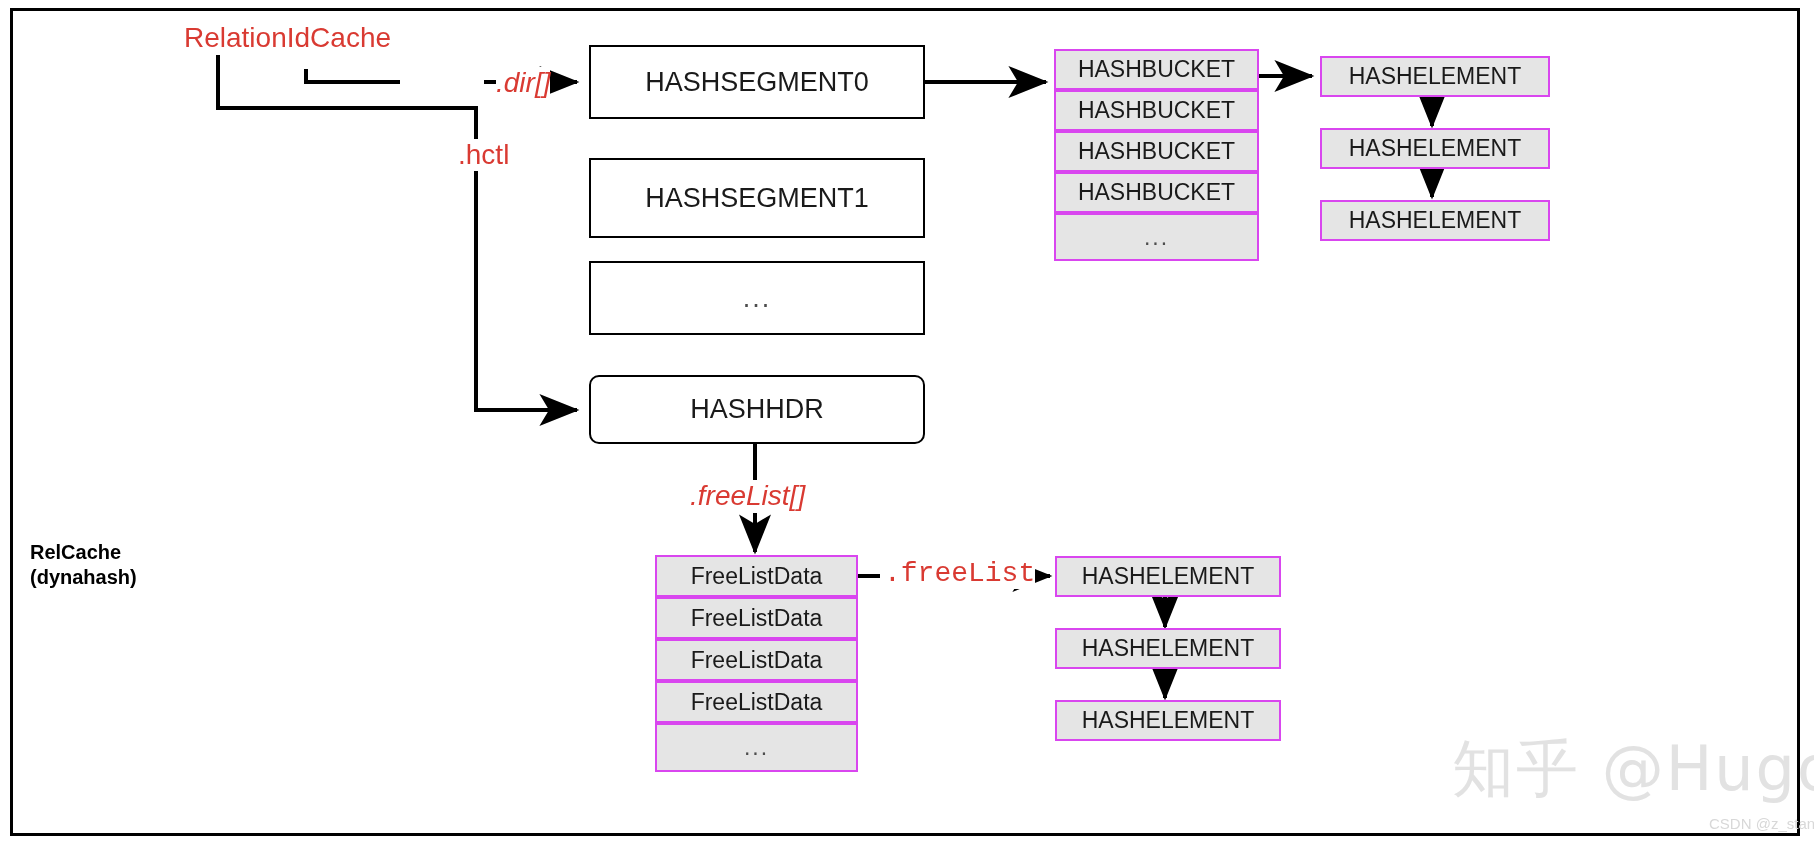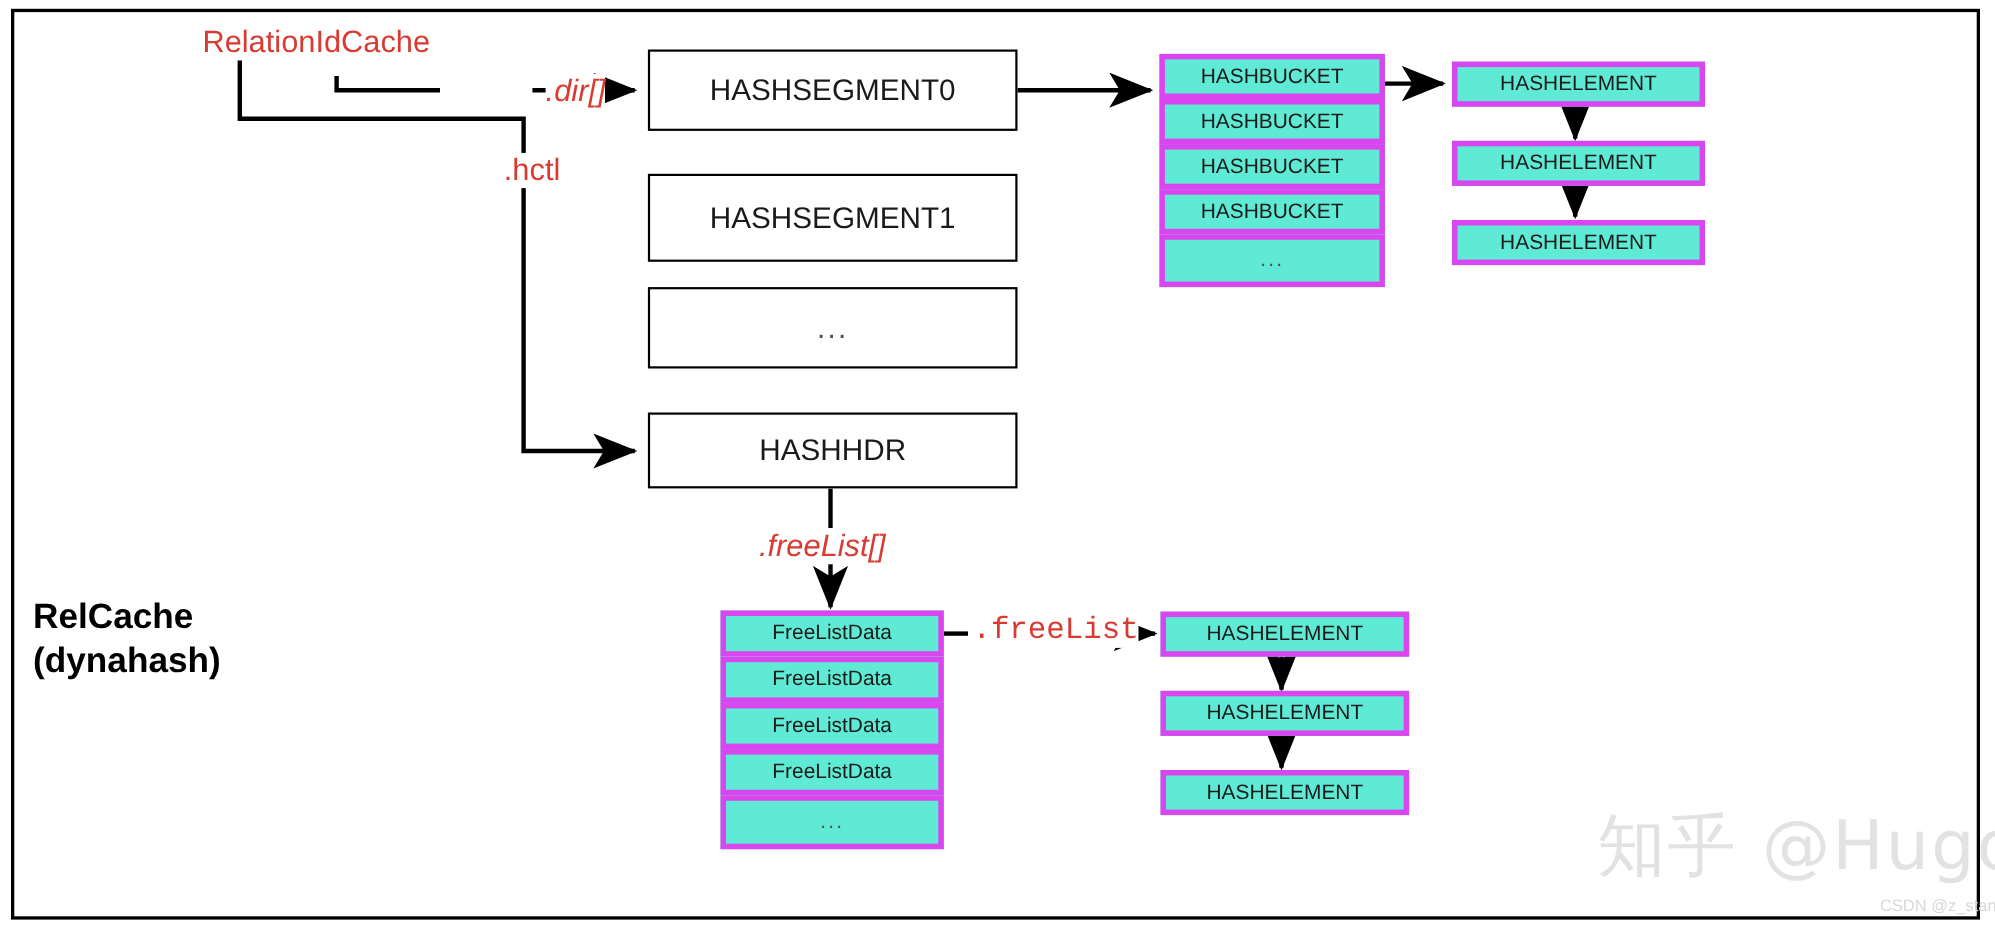--- a/index.html
+++ b/index.html
@@ -39,39 +39,39 @@
     text-align: right;
   }
   
   .box-black {
     background: #ffffff;
     border: 2px solid #000000;
     font-size: 27px;
   }
   
   .box-gray {
-    background: #5eead4;
-    border: 5px solid #d946ef;
-    font-size: 19px;
+    background: #e5e5e5;
+    border: 2px solid #d946ef;
+    font-size: 23px;
   }
   .ellipsis-cell {
     color: #4d4d4d;
     letter-spacing: 2px;
   }
   .label-red {
     position: absolute;
     color: #d93a32;
     font-size: 28px;
     white-space: nowrap;
     background: #ffffff;
   }
   .label-black-bold {
     position: absolute;
     color: #000000;
-    font-size: 32px;
+    font-size: 20px;
     font-weight: bold;
     white-space: nowrap;
     line-height: 1.25;
   }
   svg.edges {
     position: absolute;
     left: 0;
     top: 0;
     width: 1814px;
     height: 852px;
@@ -153,21 +153,21 @@
   <div class="node box-gray" style="left:1054px; top:49px; width:205px; height:41px;">HASHBUCKET</div>
   <div class="node box-gray" style="left:1054px; top:90px; width:205px; height:41px;">HASHBUCKET</div>
   <div class="node box-gray" style="left:1054px; top:131px; width:205px; height:41px;">HASHBUCKET</div>
   <div class="node box-gray" style="left:1054px; top:172px; width:205px; height:41px;">HASHBUCKET</div>
   <div class="node box-gray ellipsis-cell" style="left:1054px; top:213px; width:205px; height:48px;">...</div>
 
   <div class="node box-gray" style="left:1320px; top:56px; width:230px; height:41px;">HASHELEMENT</div>
   <div class="node box-gray" style="left:1320px; top:128px; width:230px; height:41px;">HASHELEMENT</div>
   <div class="node box-gray" style="left:1320px; top:200px; width:230px; height:41px;">HASHELEMENT</div>
 
-  <div class="node box-black" style="left:589px; top:375px; width:336px; height:69px;">HASHHDR</div>
+  <div class="node box-black" style="left:589px; top:375px; width:336px; height:69px;border-radius:10px;">HASHHDR</div>
 
   <div class="node box-gray" style="left:655px; top:555px; width:203px; height:42px;">FreeListData</div>
   <div class="node box-gray" style="left:655px; top:597px; width:203px; height:42px;">FreeListData</div>
   <div class="node box-gray" style="left:655px; top:639px; width:203px; height:42px;">FreeListData</div>
   <div class="node box-gray" style="left:655px; top:681px; width:203px; height:42px;">FreeListData</div>
   <div class="node box-gray ellipsis-cell" style="left:655px; top:723px; width:203px; height:49px;">...</div>
 
   <div class="node box-gray" style="left:1055px; top:556px; width:226px; height:41px;">HASHELEMENT</div>
   <div class="node box-gray" style="left:1055px; top:628px; width:226px; height:41px;">HASHELEMENT</div>
   <div class="node box-gray" style="left:1055px; top:700px; width:226px; height:41px;">HASHELEMENT</div>

